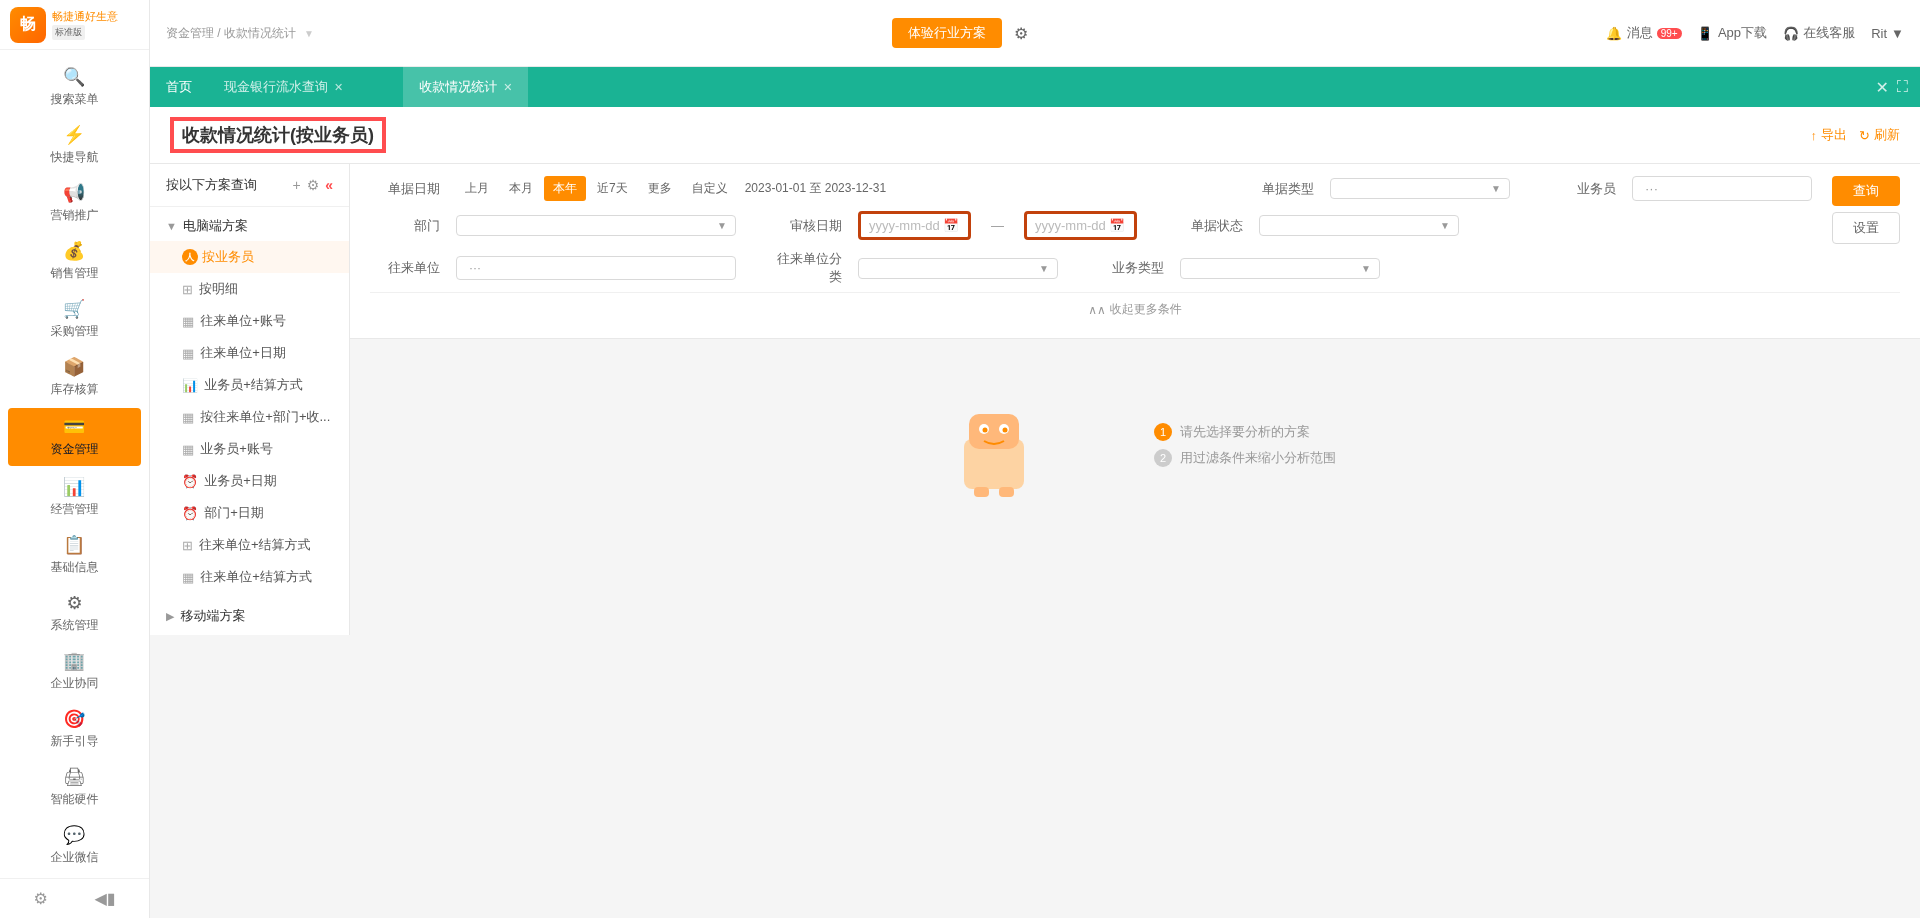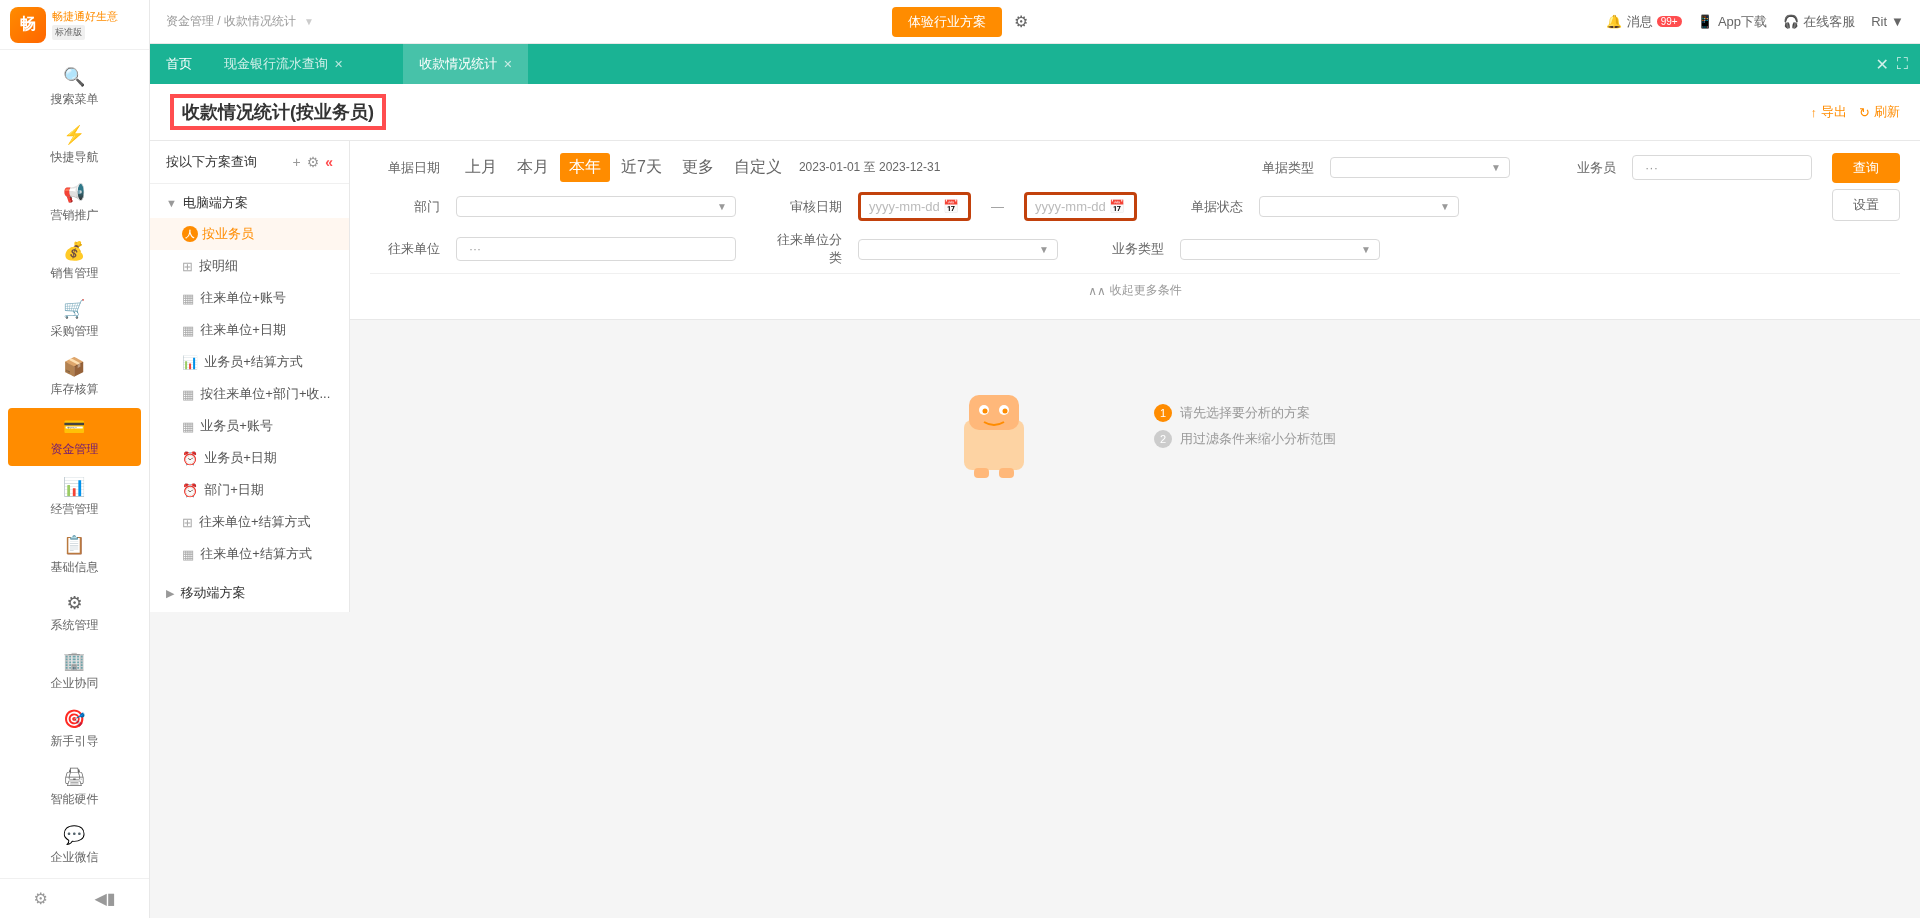--- a/index.html
+++ b/index.html
@@ -11,34 +11,34 @@
     
     .sidebar { width: 150px; background: #fff; display: flex; flex-direction: column; border-right: 1px solid #e8e8e8; flex-shrink: 0; }
     .sidebar-logo { height: 50px; background: #fff; display: flex; align-items: center; padding: 0 10px; border-bottom: 1px solid #f0f0f0; }
     .logo-icon { width: 36px; height: 36px; background: linear-gradient(135deg, #ff8c00, #ff6600); border-radius: 8px; display: flex; align-items: center; justify-content: center; color: white; font-weight: bold; font-size: 16px; margin-right: 6px; }
     .logo-text { font-size: 11px; color: #ff8c00; line-height: 1.3; }
     .logo-badge { font-size: 9px; color: #666; background: #f0f0f0; padding: 1px 3px; border-radius: 2px; margin-top: 2px; display: inline-block; }
 
     .sidebar-nav { flex: 1; overflow-y: auto; padding: 8px 0; }
     .sidebar-item { display: flex; flex-direction: column; align-items: center; padding: 8px 4px; cursor: pointer; color: #666; transition: all 0.2s; }
     .sidebar-item.active { color: #ff8c00; background: #ff8c00; }
-    .sidebar-item.active .sidebar-item-label { color: #701a75; }
+    .sidebar-item.active .sidebar-item-label { color: #0f172a; }
     .sidebar-item.active .sidebar-icon { color: #fff; }
     .sidebar-icon { font-size: 18px; margin-bottom: 3px; }
     .sidebar-item-label { font-size: 12px; text-align: center; }
     .sidebar-item.active { background: #ff8c00; color: white; border-radius: 4px; margin: 2px 8px; }
 
     .sidebar-footer { padding: 10px; display: flex; justify-content: space-around; border-top: 1px solid #f0f0f0; }
     .sidebar-footer-icon { color: #999; cursor: pointer; font-size: 16px; }
 
     
     .main-content { flex: 1; display: flex; flex-direction: column; overflow: hidden; }
 
     
-    .top-header { height: 44px; background: #fff; display: flex; align-items: center; padding: 0 16px; border-bottom: 1px solid #e8e8e8; justify-content: space-between; }
+    .top-header { height: 67px; background: #fff; display: flex; align-items: center; padding: 0 16px; border-bottom: 1px solid #e8e8e8; justify-content: space-between; }
     .breadcrumb-area { display: flex; align-items: center; gap: 8px; }
     .breadcrumb-text { color: #999; font-size: 12px; }
     .breadcrumb-chevron { color: #ccc; font-size: 10px; }
     .header-right { display: flex; align-items: center; gap: 16px; }
     .header-btn { display: flex; align-items: center; gap: 4px; color: #666; cursor: pointer; font-size: 13px; }
     .badge { background: #ff4d4f; color: white; border-radius: 10px; padding: 0 4px; font-size: 10px; min-width: 16px; text-align: center; }
     .trial-btn { background: #ff8c00; color: white; border: none; border-radius: 4px; padding: 6px 16px; cursor: pointer; font-size: 13px; }
     .gear-btn { color: #666; cursor: pointer; font-size: 16px; }
 
     
@@ -80,21 +80,21 @@
     
     .right-content { flex: 1; display: flex; flex-direction: column; }
 
     
     .filter-area { background: #fff; padding: 12px 20px; border-bottom: 1px solid #e8e8e8; }
     .filter-row { display: flex; align-items: center; gap: 16px; margin-bottom: 10px; }
     .filter-row:last-child { margin-bottom: 0; }
     .filter-label { color: #666; font-size: 13px; width: 70px; text-align: right; flex-shrink: 0; }
     .filter-control { flex: 1; display: flex; align-items: center; gap: 8px; }
     .date-tabs { display: flex; gap: 2px; }
-    .date-tab { padding: 3px 8px; cursor: pointer; font-size: 16px; color: #666; border: 1px solid transparent; border-radius: 3px; }
+    .date-tab { padding: 3px 8px; cursor: pointer; font-size: 12px; color: #666; border: 1px solid transparent; border-radius: 3px; }
     .date-tab.active { background: #ff8c00; color: white; border-radius: 3px; }
     .date-range-text { font-size: 12px; color: #666; }
     .select-control { display: flex; align-items: center; border: 1px solid #d9d9d9; border-radius: 4px; padding: 4px 8px; min-width: 200px; cursor: pointer; background: white; }
     .select-arrow { margin-left: auto; color: #999; font-size: 10px; }
     .select-placeholder { color: #bbb; font-size: 13px; }
     .select-more { color: #999; font-size: 12px; margin-left: 4px; cursor: pointer; }
 
     .date-input { display: flex; align-items: center; border: 3px solid #c2410c; border-radius: 4px; padding: 4px 8px; cursor: pointer; background: white; gap: 4px; font-size: 13px; color: #bbb; }
     .date-sep { color: #999; margin: 0 4px; }
     .date-cal-icon { color: #bbb; font-size: 13px; }

